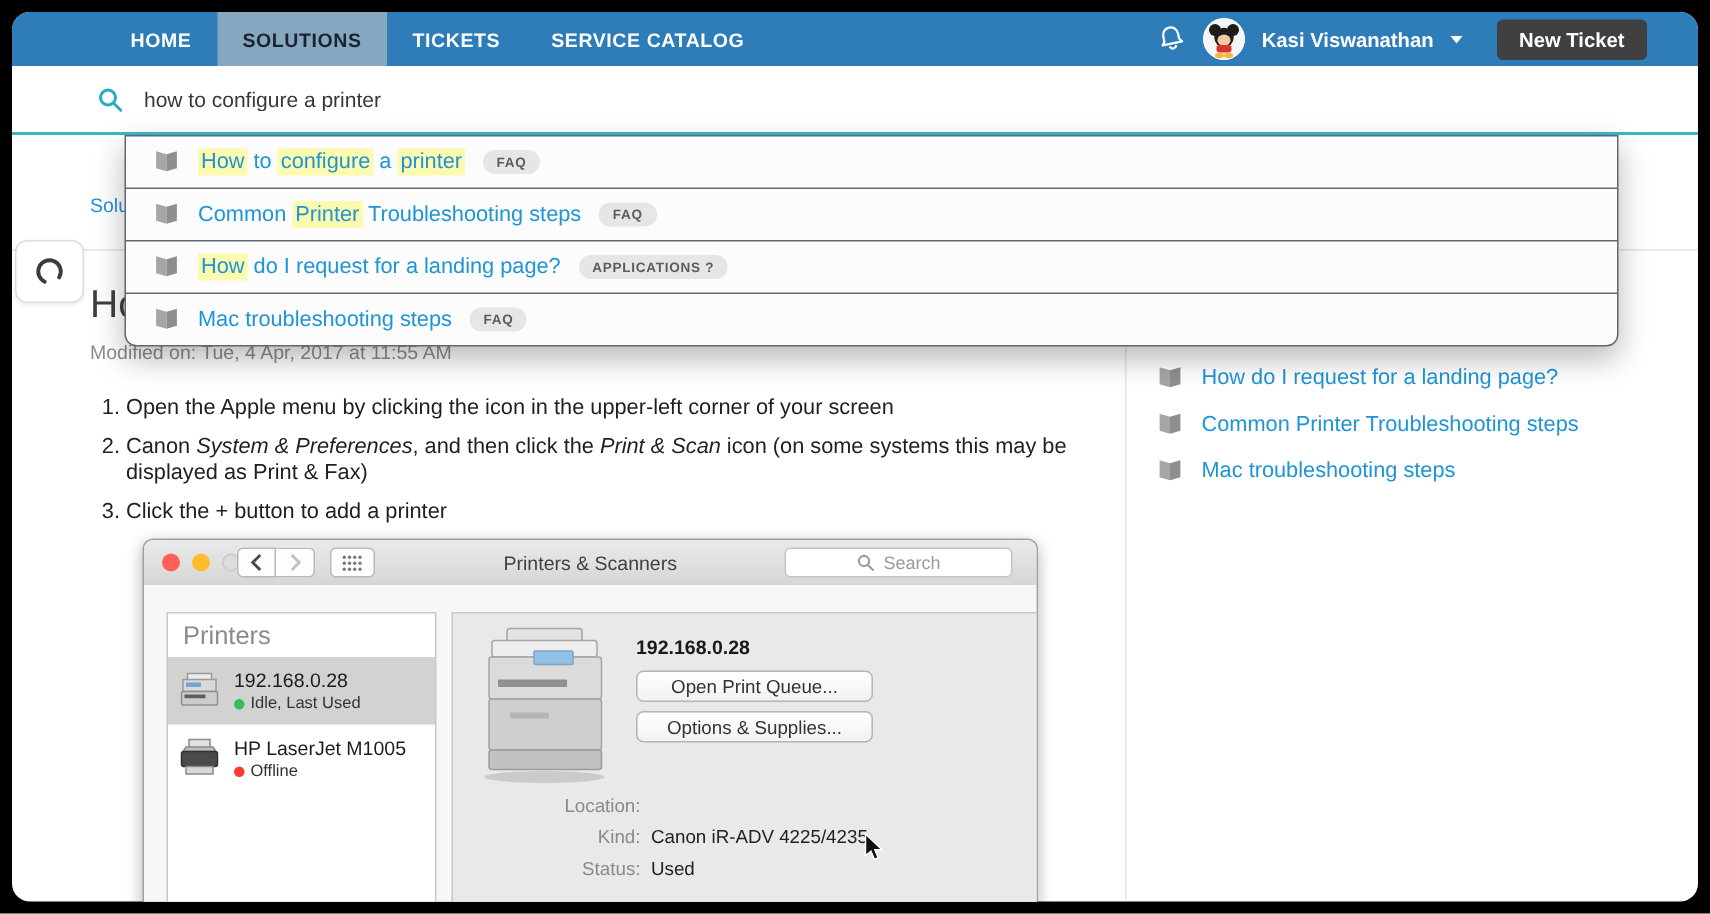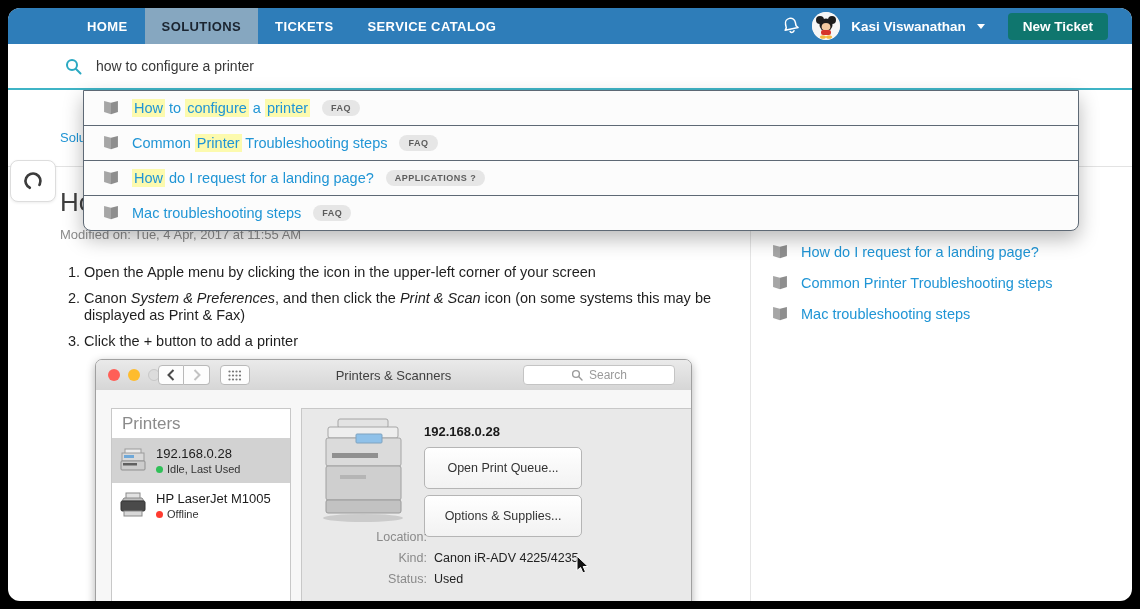--- a/index.html
+++ b/index.html
@@ -12,27 +12,27 @@
     background:#fff; border-radius:12px; overflow:hidden;
   }
   
   .navbar { height:36px; background:#2e7db9; display:flex; align-items:stretch; }
   .nav-items { display:flex; margin-left:62px; }
   .nav-item {
     display:flex; align-items:center; padding:0 17px; color:#fff;
     font-size:13px; font-weight:bold; letter-spacing:.4px; cursor:pointer; white-space:nowrap;
   }
   .nav-item.active { background:#86a7c0; color:#1a2430; }
-  .nav-right { margin-left:auto; margin-right:24px; display:flex; align-items:center; gap:11px; }
+  .nav-right { margin-left:auto; margin-right:34px; display:flex; align-items:center; gap:11px; }
   .icon-btn { display:flex; align-items:center; cursor:pointer; }
   .avatar { width:28px; height:28px; border-radius:50%; overflow:hidden; background:#f6f6f6; flex:0 0 auto; }
   .user-name { color:#fff; font-size:13.5px; font-weight:bold; white-space:nowrap; }
   .caret { width:0; height:0; border-left:4px solid transparent; border-right:4px solid transparent; border-top:5px solid #fff; }
   .new-ticket {
-    margin-left:12px; background:#0f766e; color:#fff; font-size:13.5px; font-weight:bold;
+    margin-left:12px; background:#404040; color:#fff; font-size:13.5px; font-weight:bold;
     padding:6px 15px; border-radius:4px; border:none; cursor:pointer; font-family:inherit;
   }
   
   .search-row {
     height:44px; border-bottom:2px solid #3fb4c6; display:flex; align-items:center;
     padding-left:57px; gap:12px; background:#fff;
   }
   .search-input {
     border:none; outline:none; font-size:14px; color:#383838; width:700px;
     font-family:inherit; background:transparent;
@@ -113,21 +113,21 @@
   .pstatus { font-size:11px; color:#333; display:flex; align-items:center; gap:4px; }
   .dot { width:7px; height:7px; border-radius:50%; flex:0 0 auto; }
   .pdetail {
     position:absolute; left:205px; right:0; top:18px; bottom:-5px;
     background:#e9e9e9; border:1px solid #c8c8c8; border-right:none; box-sizing:border-box;
   }
   .pd-img { position:absolute; left:14px; top:8px; }
   .pd-name { position:absolute; left:122px; top:15px; font-size:13px; font-weight:bold; color:#1a1a1a; }
   .pd-buttons { position:absolute; left:122px; top:38px; display:flex; flex-direction:column; gap:6px; }
   .pd-btn {
-    width:158px; height:42px; background:linear-gradient(#fff,#f2f2f2); border:1px solid #b5b5b5;
+    width:158px; height:21px; background:linear-gradient(#fff,#f2f2f2); border:1px solid #b5b5b5;
     border-radius:5px; font-size:12.5px; color:#333; font-family:inherit; cursor:pointer;
   }
   .pd-fields { position:absolute; left:33px; top:122px; }
   .pd-row { display:flex; margin-bottom:8px; font-size:12.5px; line-height:13px; }
   .pd-label { width:92px; text-align:right; color:#8a8a8a; }
   .pd-value { margin-left:7px; color:#222; }
   .cursor { position:absolute; left:480px; top:165px; z-index:9; }
 </style>
 </head>
 <body>

